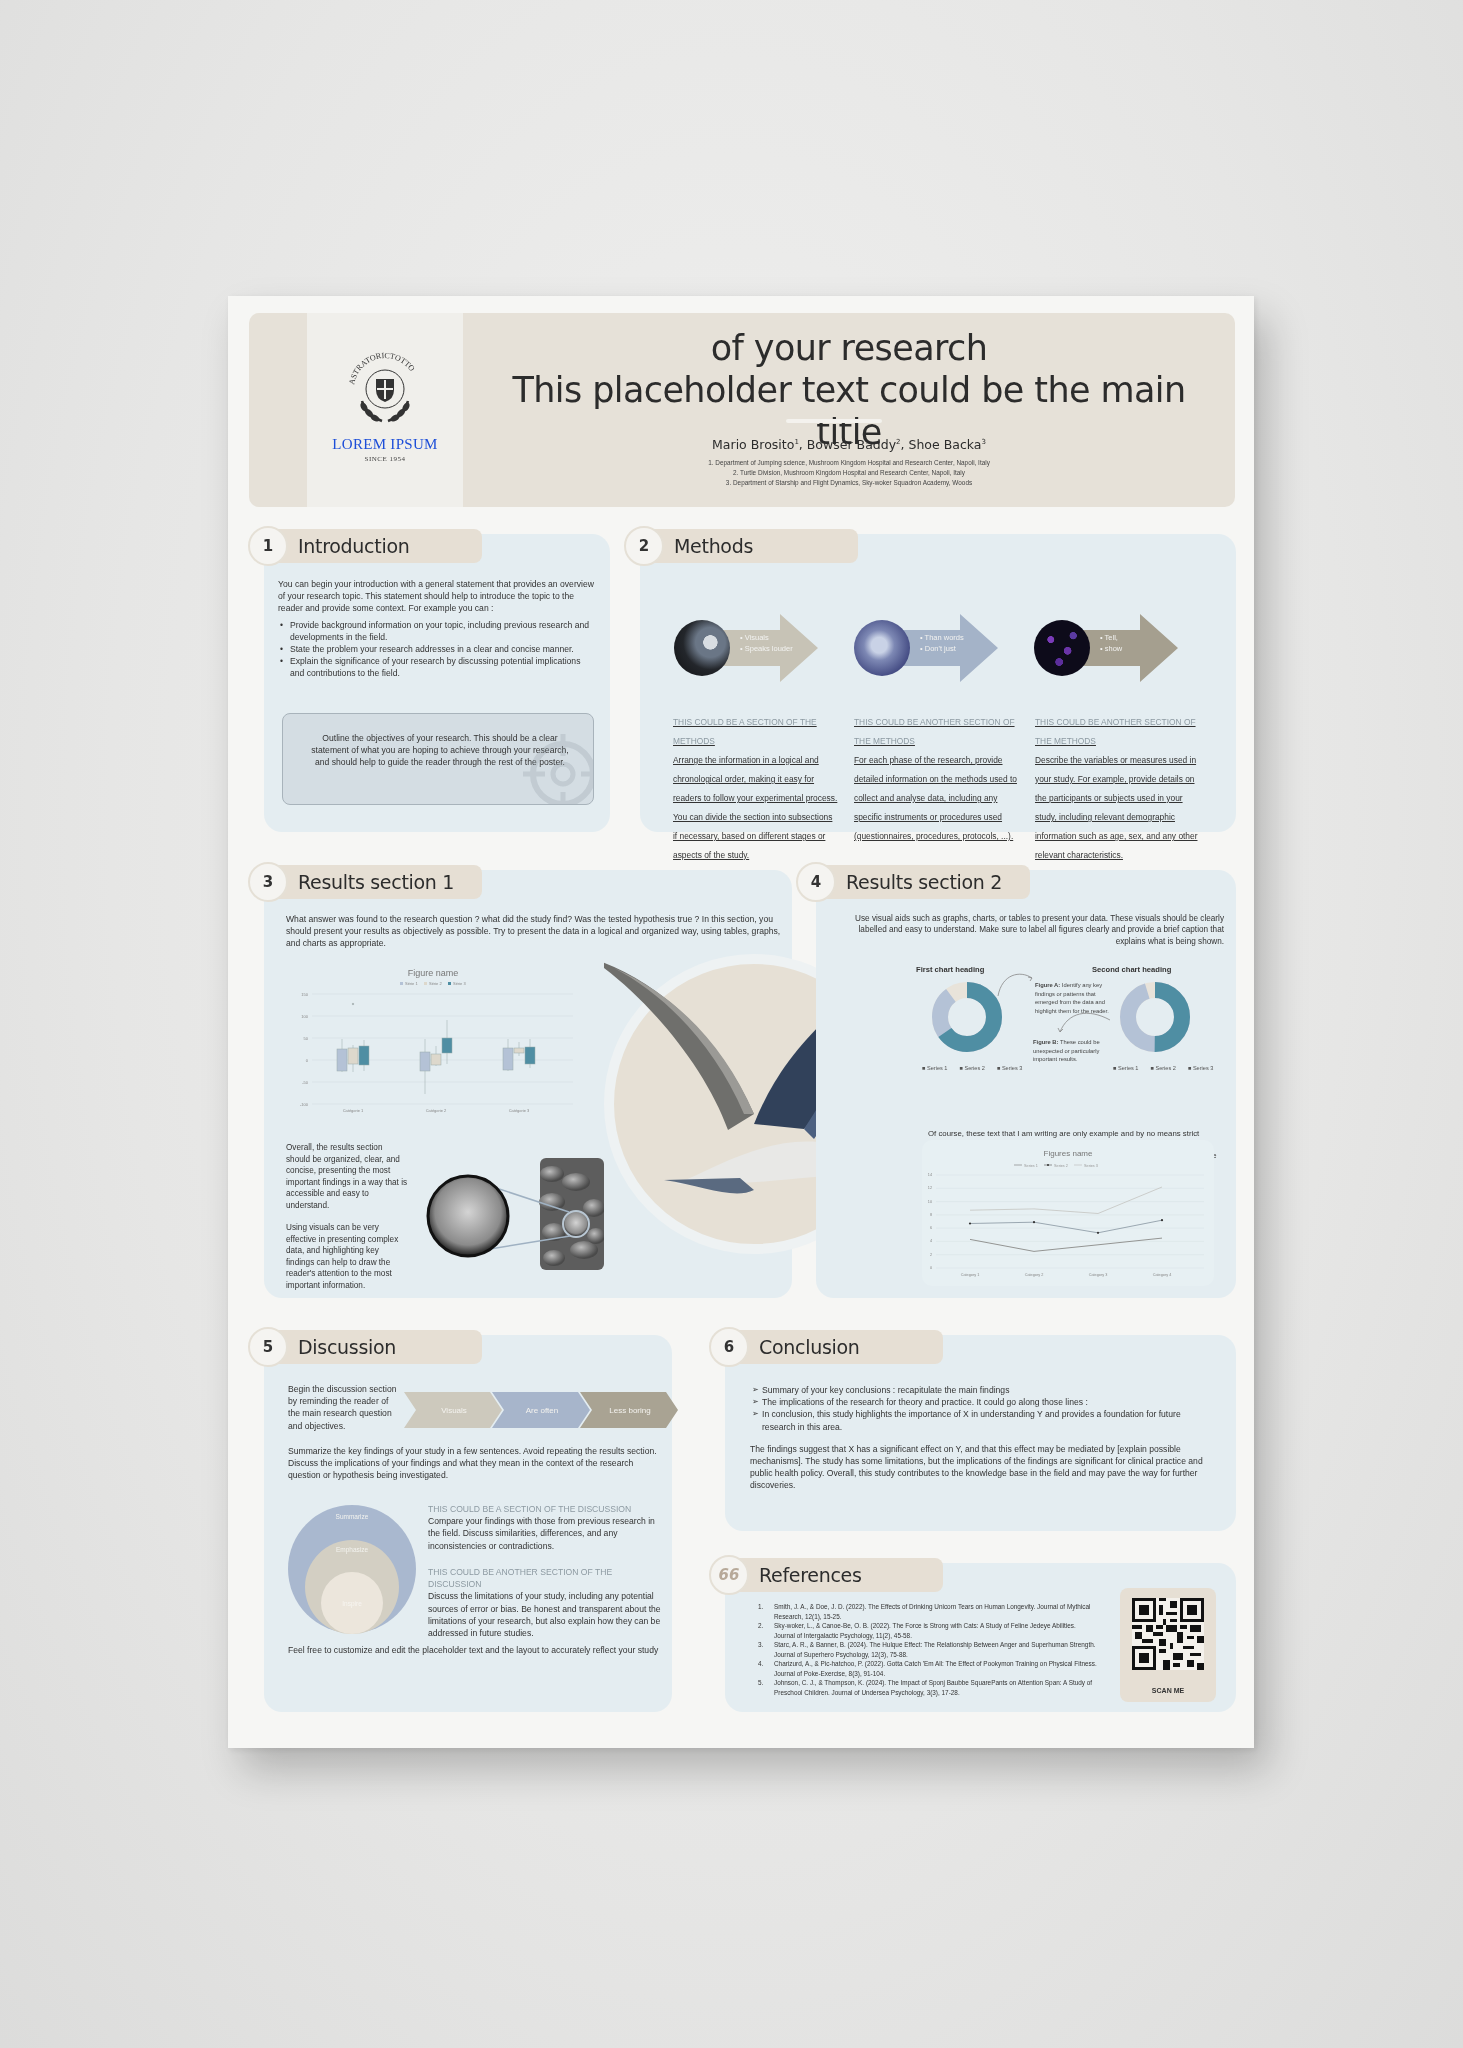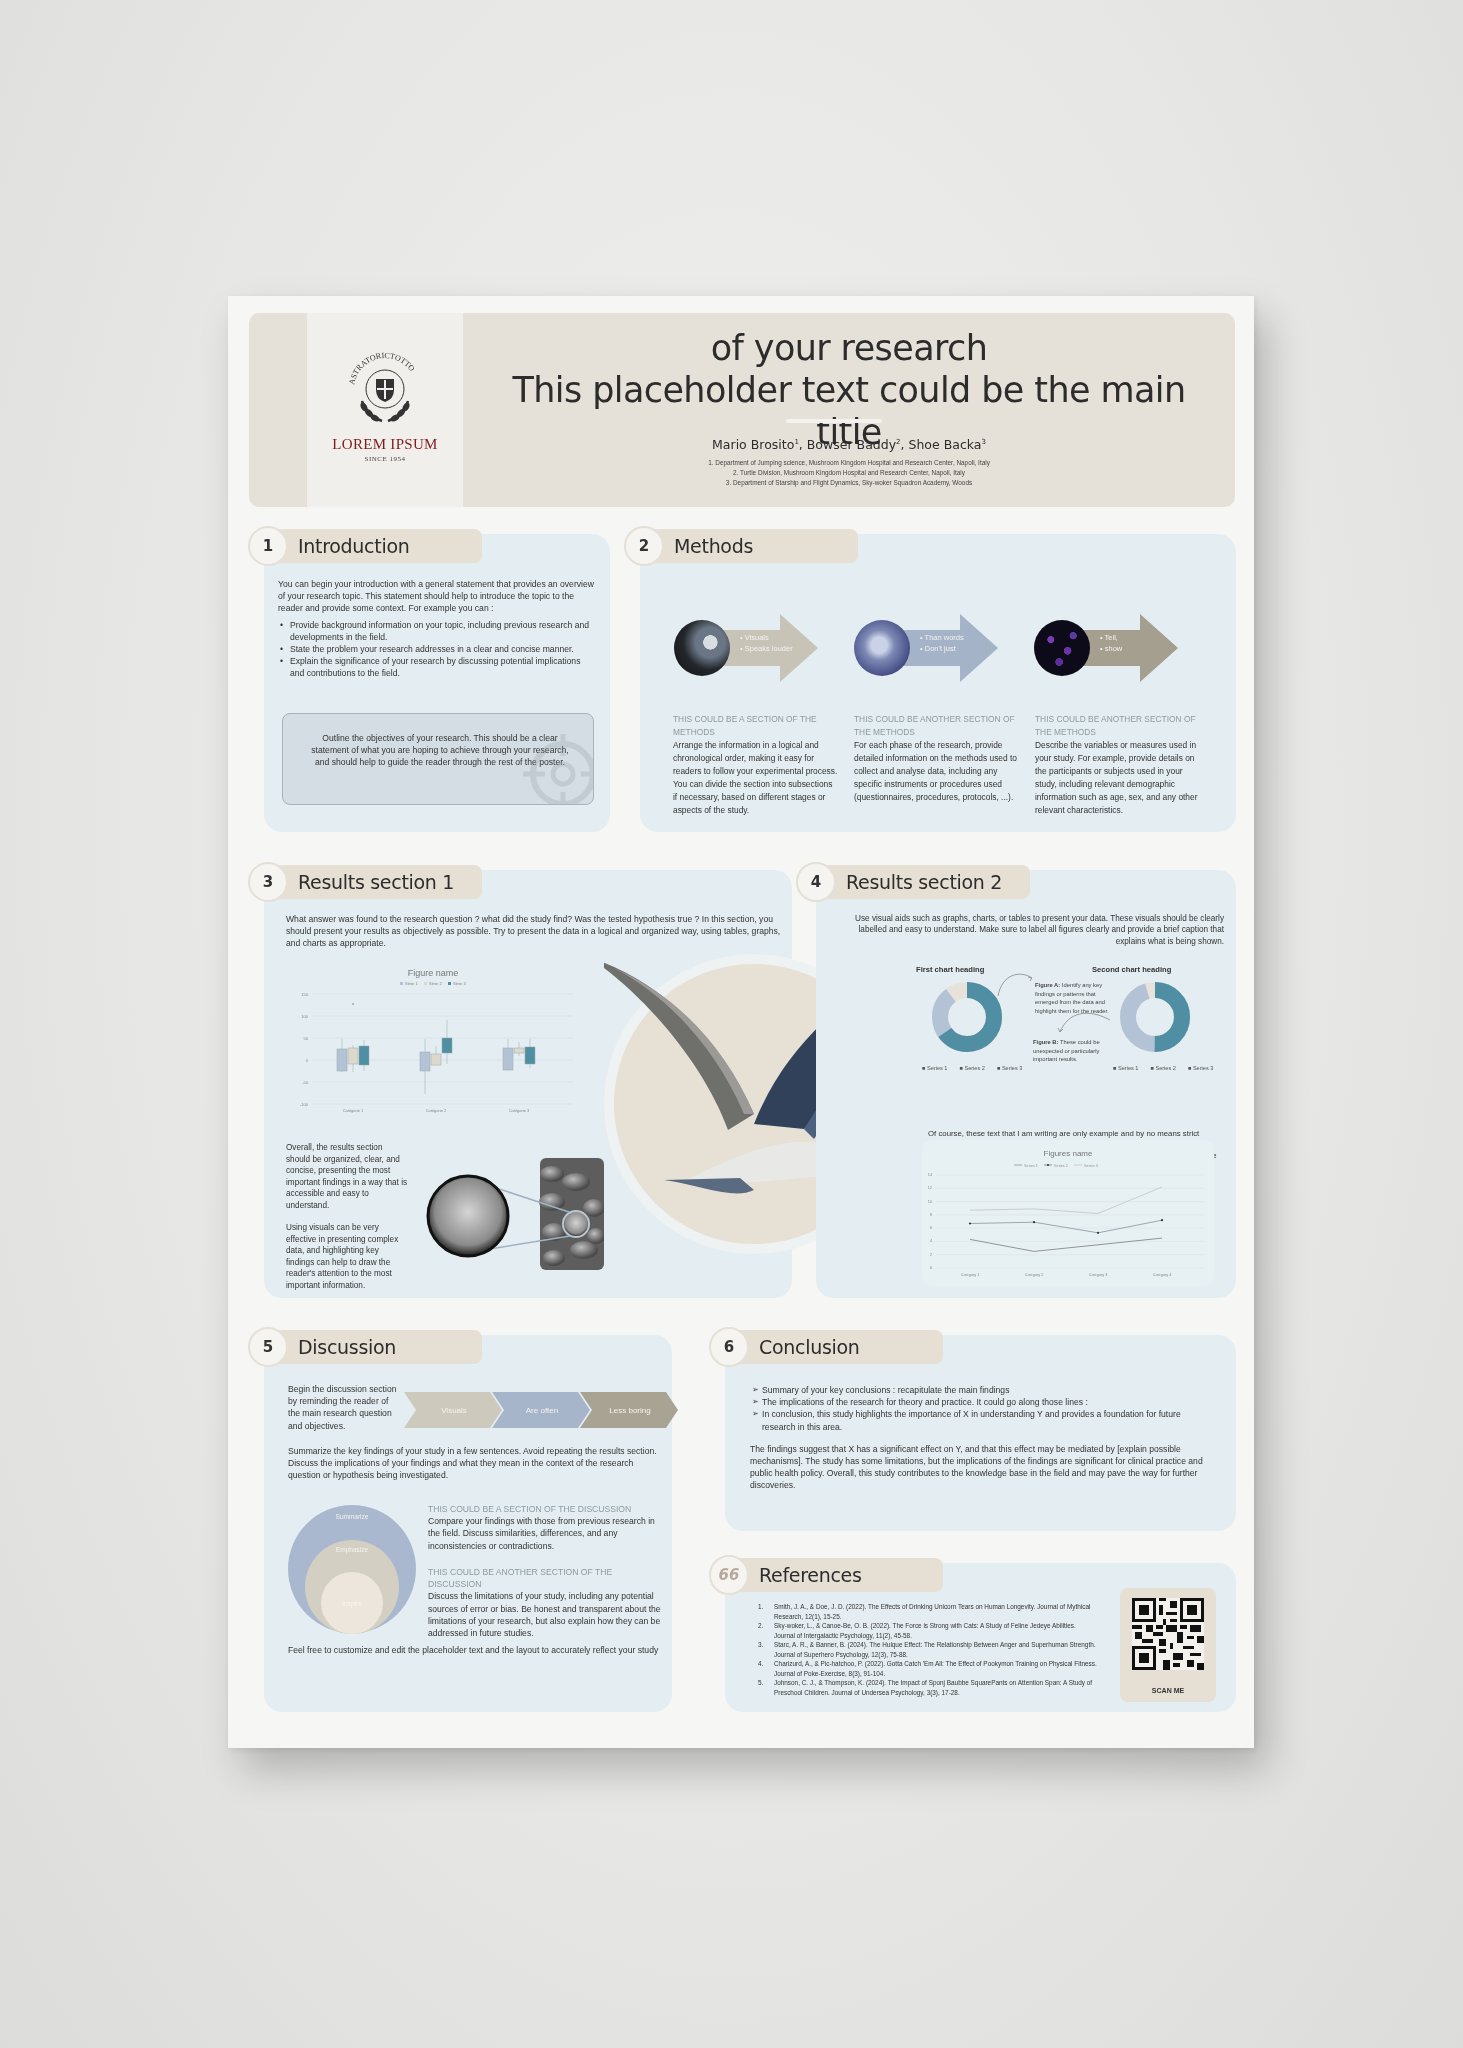--- a/index.html
+++ b/index.html
@@ -20,21 +20,21 @@
     position: absolute; left: 21px; top: 17px; width: 986px; height: 194px;
     background: #e6e1d8; border-radius: 10px; overflow: hidden;
   }
   .logo-panel {
     position: absolute; left: 58px; top: 0; width: 156px; height: 194px;
     background: #f0efeb; text-align: center;
   }
   .logo-mark { position: absolute; left: 33px; top: 36px; width: 90px; height: 80px; }
   .logo-name {
     position: absolute; left: 0; right: 0; top: 123px;
-    font-family: "Liberation Serif", serif; font-size: 15px; color: #7f1d1d; letter-spacing: 0.3px;
+    font-family: "Liberation Serif", serif; font-size: 15px; color: #1d4ed8; letter-spacing: 0.3px;
   }
   .logo-since {
     position: absolute; left: 0; right: 0; top: 142px;
     font-family: "Liberation Serif", serif; font-size: 7px; color: #444; letter-spacing: 0.5px;
   }
   .title {
     position: absolute; left: 250px; width: 700px; top: 14px;
     text-align: center; font-size: 35px; line-height: 42px; color: #2c2c2c;
     font-family: "DejaVu Sans", sans-serif; letter-spacing: -0.6px;
   }
@@ -81,21 +81,21 @@
   .target-icon { position: absolute; right: -10px; top: 20px; width: 80px; height: 80px; opacity: 0.25; }
   
   .method-arrow { position: absolute; }
   .method-arrow .photo {
     position: absolute; left: 0; top: 6px; width: 56px; height: 56px; border-radius: 50%; z-index: 2;
   }
   .method-arrow svg.arrow { position: absolute; left: 32px; top: 0; }
   .method-arrow .bul {
     position: absolute; left: 66px; top: 18px; font-size: 7.5px; line-height: 11px; color: #f2f2f0; z-index: 3;
   }
-  .method-col { position: absolute; width: 165px; font-size: 8.4px; line-height: 13px; color: #333; }
+  .method-col { position: absolute; width: 165px; font-size: 8.4px; line-height: 19px; color: #333; text-decoration: underline; }
   .method-col .cap { color: #8d9aa2; display: block; }
   
   .boxchart { position: absolute; }
   .chart-title { font-size: 9px; fill: #777; }
   .tick { font-size: 4px; fill: #888; }
   .bird-circle {
     position: absolute; left: 376px; top: 658px; width: 300px; height: 300px; border-radius: 50%;
     background: #e6e0d5; border: 10px solid #eef2f3;
   }
   .cells { position: absolute; }

